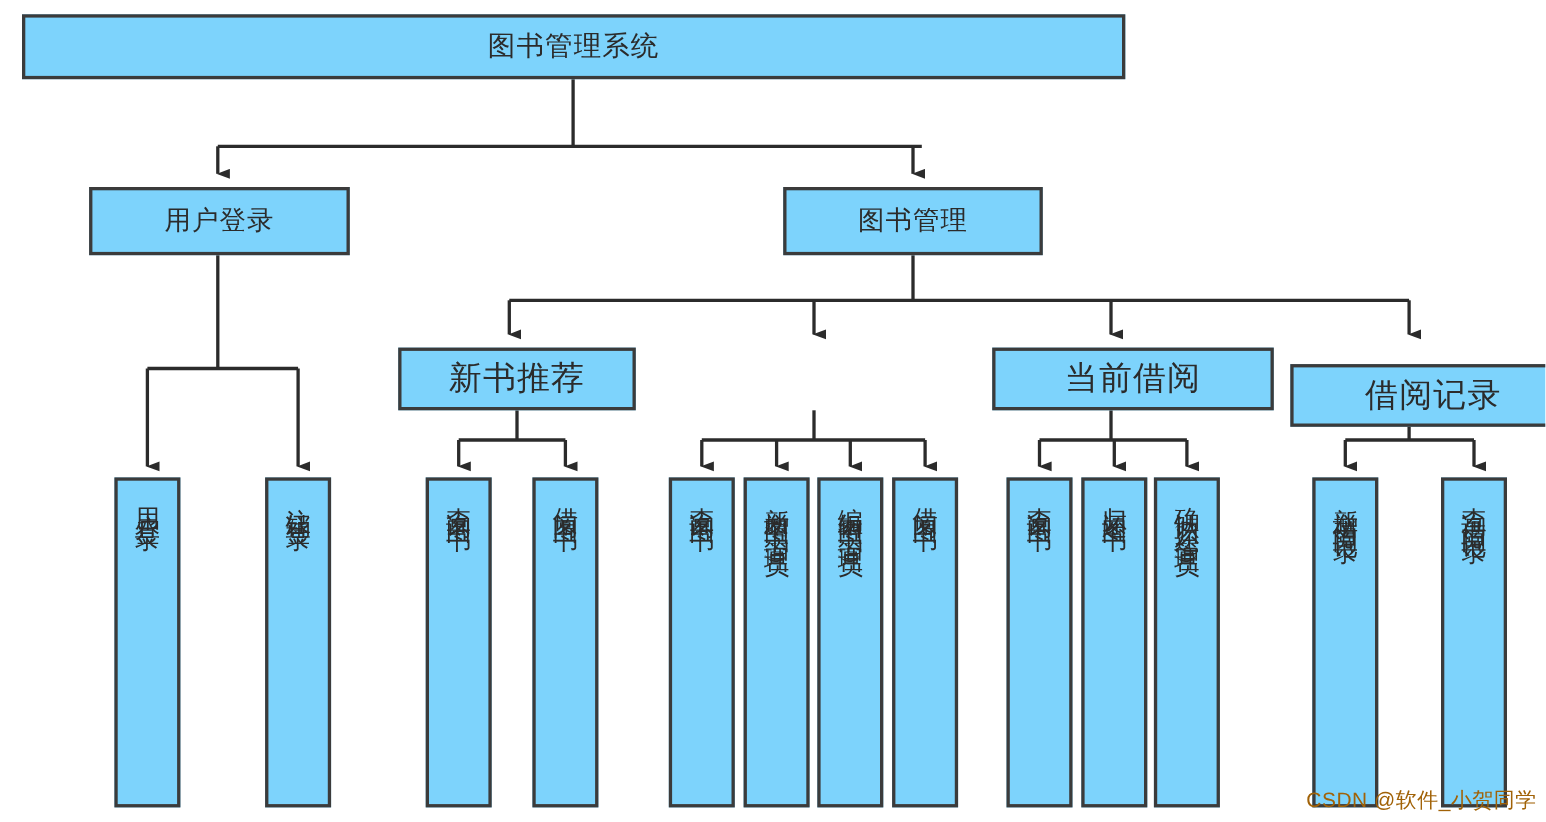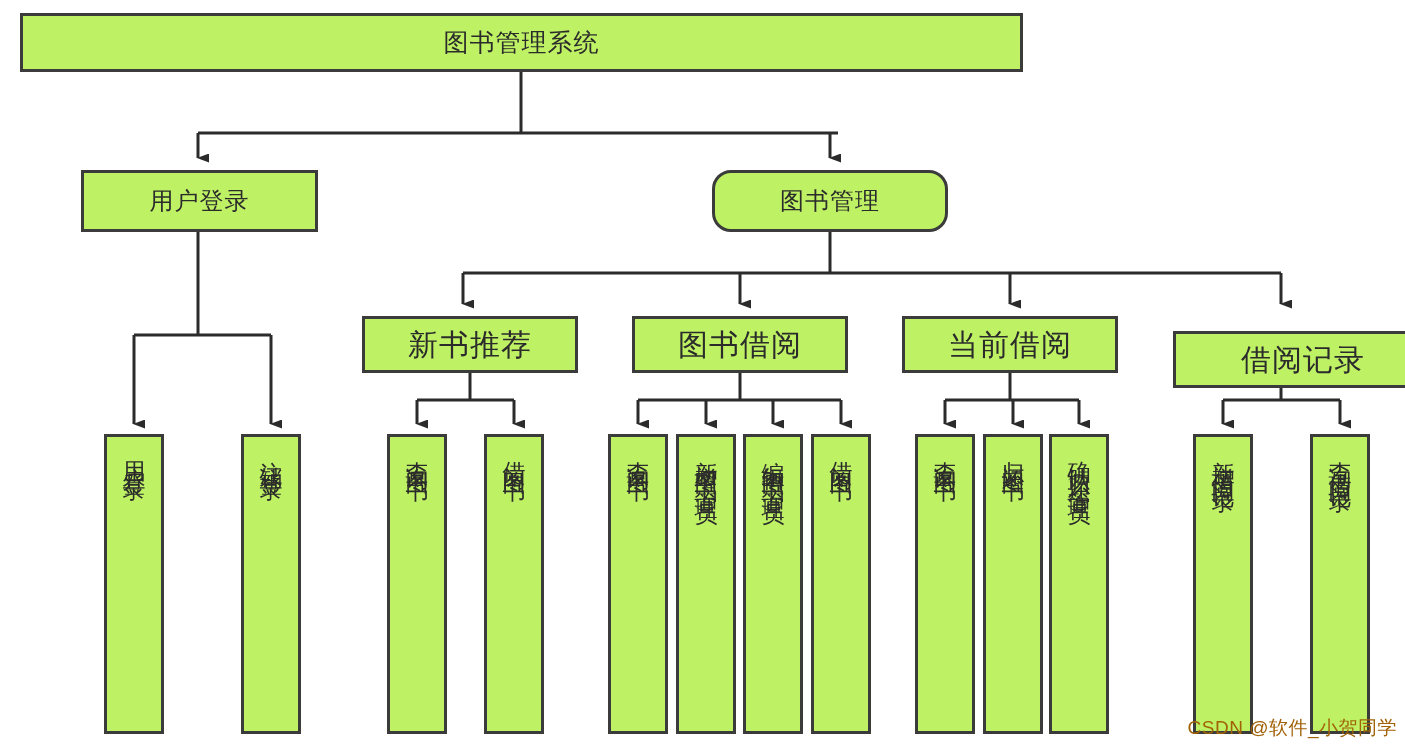--- a/index.html
+++ b/index.html
@@ -22,21 +22,21 @@
     position: absolute;
     left: 0;
     top: 0;
     width: 1405px;
     height: 747px;
   }
   .node {
     position: absolute;
     box-sizing: border-box;
     border: 3px solid #3b3b3b;
-    background: #bef264;
+    background: #7dd3fc;
     color: #2b2b2b;
     display: flex;
     align-items: center;
     justify-content: center;
     text-align: center;
     z-index: 2;
   }
   .node-label {
     display: block;
     line-height: 1.18;
@@ -126,33 +126,30 @@
   </svg>
 
   <div class="node root" style="left:20px; top:13px; width:1003px; height:59px;">
     <span class="node-label">图书管理系统</span>
   </div>
 
   <div class="node level2" style="left:81px; top:170px; width:237px; height:62px;">
     <span class="node-label">用户登录</span>
   </div>
 
-  <div class="node level2" style="left:712px; top:170px; width:236px; height:62px;border-radius:19px;">
+  <div class="node level2" style="left:712px; top:170px; width:236px; height:62px;">
     <span class="node-label">图书管理</span>
   </div>
 
   <div class="node level3" style="left:362px; top:316px; width:216px; height:57px;">
     <span class="node-label">新书推荐</span>
   </div>
 
-  <div class="node level3" style="left:632px; top:316px; width:216px; height:57px;">
-    <span class="node-label">图书借阅</span>
-  </div>
-
-  <div class="node level3" style="left:902px; top:316px; width:216px; height:57px;">
+
+  <div class="node level3" style="left:902px; top:316px; width:256px; height:57px;">
     <span class="node-label">当前借阅</span>
   </div>
 
   <div class="node level3" style="left:1173px; top:316px; width:260px; height:57px;margin-top:15px;">
     <span class="node-label">借阅记录</span>
   </div>
 
   <div class="node leaf" style="left:104px; top:434px; width:60px; height:300px;">
     <span class="node-label">用户登录</span>
   </div>

